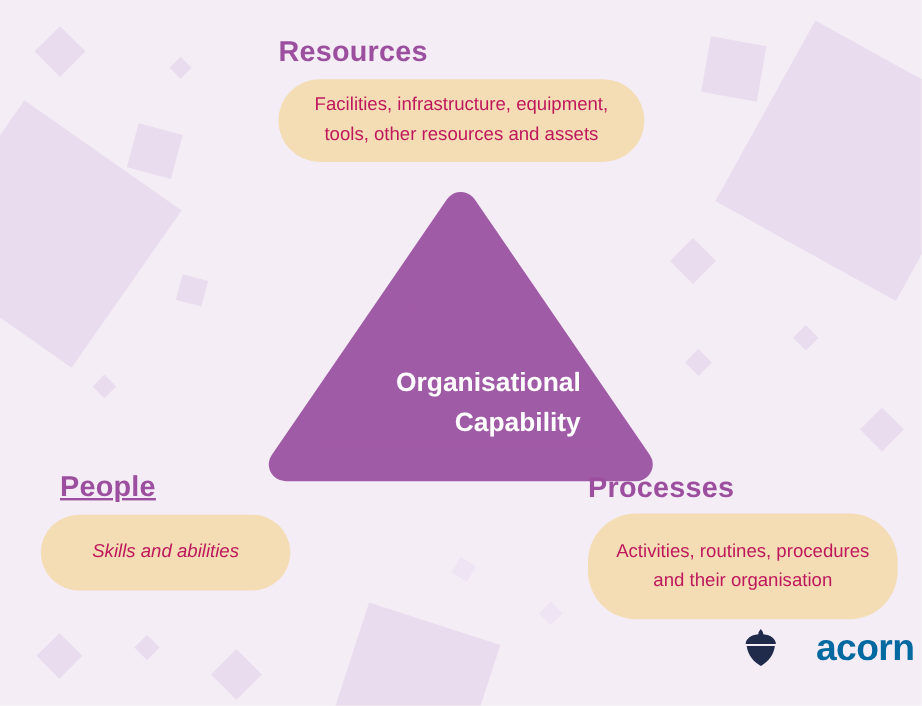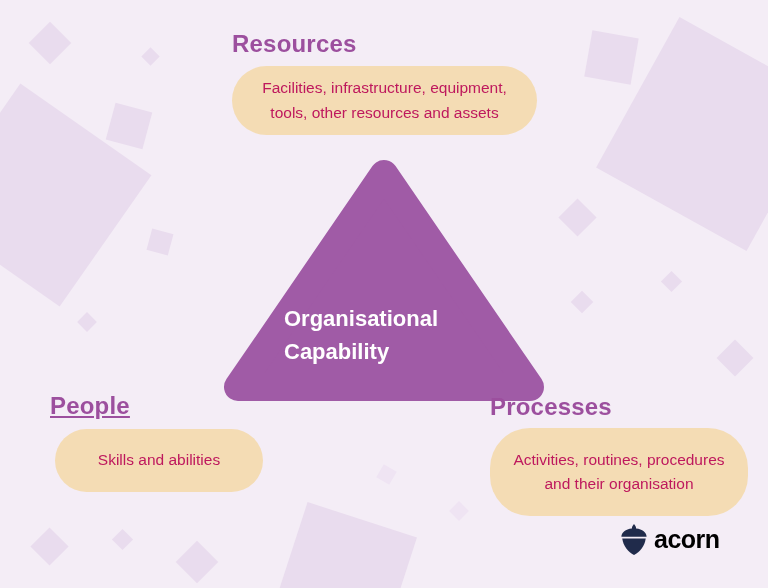--- a/index.html
+++ b/index.html
@@ -53,43 +53,44 @@
     left: 222px;
     top: 158px;
     width: 324px;
     height: 245px;
   }
   .triangle-label {
     position: absolute;
     left: 284px;
     top: 302px;
     width: 200px;
-    text-align: left;
+    text-align: right;
     font-weight: bold;
     font-size: 22px;
     line-height: 1.5;
     color: #ffffff;
     white-space: pre-line;
   }
 
   
   .logo {
     position: absolute;
     left: 620px;
     top: 524px;
     display: flex;
     align-items: center;
     gap: 6px;
   }
   .logo-text {
-    font-size: 25px;
+    font-size: 31px;
     font-weight: bold;
-    color: #000000;
+    color: #0369a1;
     letter-spacing: -0.5px;
     line-height: 1;
+    margin-left: 26px;
   }
 </style>
 </head>
 <body>
 
 <div class="canvas">
 
   <div class="decor" style="left:35px;  top:28px;  width:30px;  height:30px;  transform:rotate(45deg);"></div>
   <div class="decor" style="left:144px; top:50px;  width:13px;  height:13px;  transform:rotate(45deg);"></div>
   <div class="decor" style="left:110px; top:107px; width:38px;  height:38px;  transform:rotate(15deg);"></div>
@@ -117,21 +118,21 @@
 
   <div class="triangle-wrap">
     <svg width="324" height="245" viewBox="0 0 324 245">
       <polygon points="162,16 16,229 308,229" fill="#a05ba6" stroke="#a05ba6" stroke-width="28" stroke-linejoin="round"></polygon>
     </svg>
   </div>
   <div class="triangle-label">Organisational
 Capability</div>
 
   <div class="node-heading" style="left:50px; top:392px; width:208px;text-decoration:underline;">People</div>
-  <div class="pill" style="left:55px; top:429px; width:208px; height:63px;">
+  <div class="pill" style="left:34px; top:429px; width:208px; height:63px;font-style:italic;">
     <div class="pill-text">Skills and abilities</div>
   </div>
 
   <div class="node-heading" style="left:490px; top:393px; width:258px;">Processes</div>
   <div class="pill" style="left:490px; top:428px; width:258px; height:88px;">
     <div class="pill-text">Activities, routines, procedures
 and their organisation</div>
   </div>
 
   <div class="logo">

